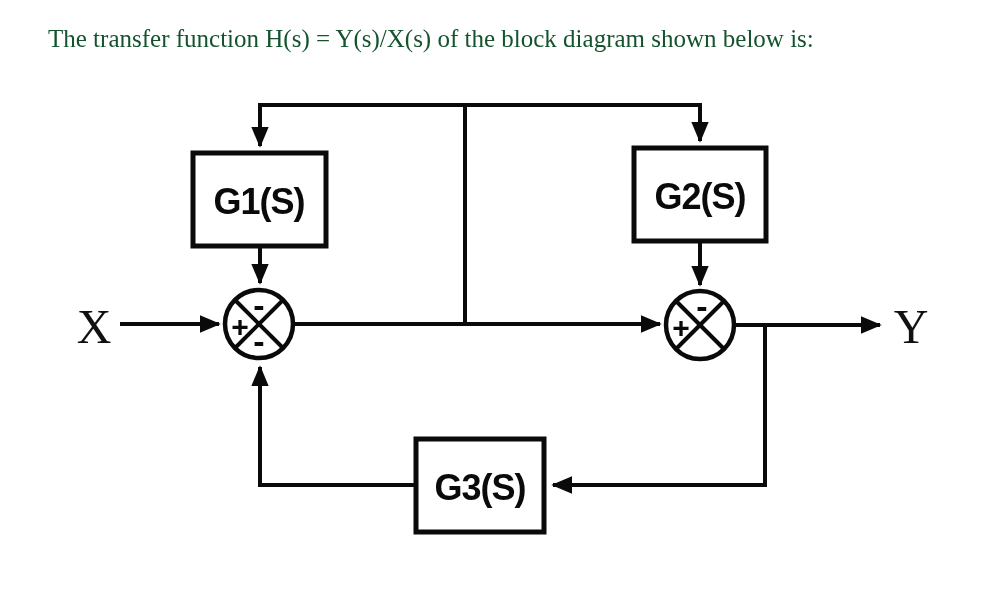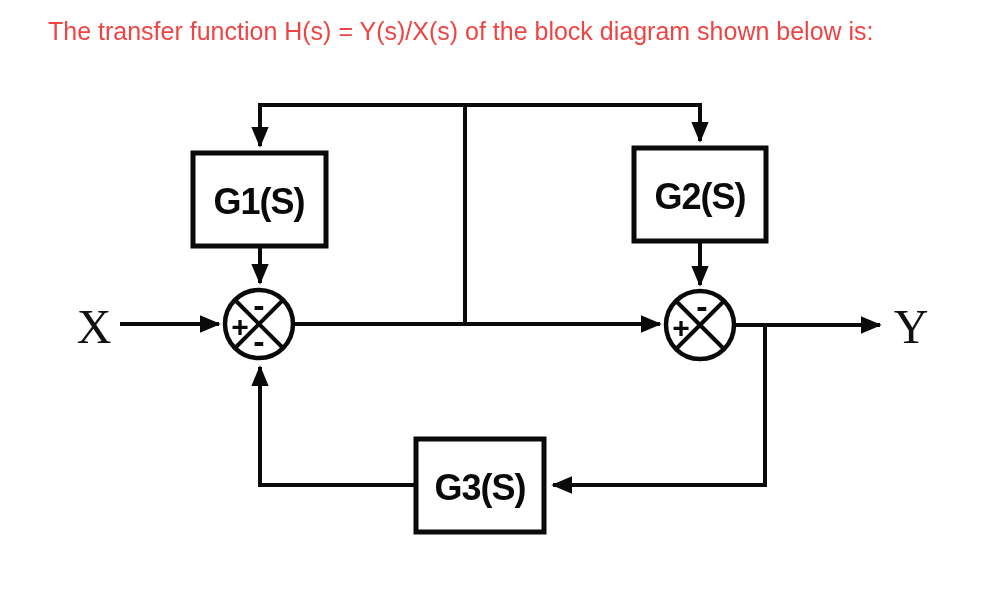--- a/index.html
+++ b/index.html
@@ -10,26 +10,27 @@
     width: 1000px;
     height: 603px;
     background: var(--paper);
     overflow: hidden;
     font-family: "Liberation Sans", sans-serif;
     color: var(--ink);
   }
   .title {
     position: absolute;
     left: 48px;
-    top: 16px;
+    top: 23px;
     font-size: 25px;
     line-height: 1.25;
-    color: #ef4444;
+    color: #14532d;
     white-space: nowrap;
     letter-spacing: 0px;
+    font-family: Liberation Serif, serif;
   }
   svg.diagram {
     position: absolute;
     left: 0;
     top: 0;
     color: var(--ink);
   }
   .wire {
     fill: none;
     stroke: currentColor;

